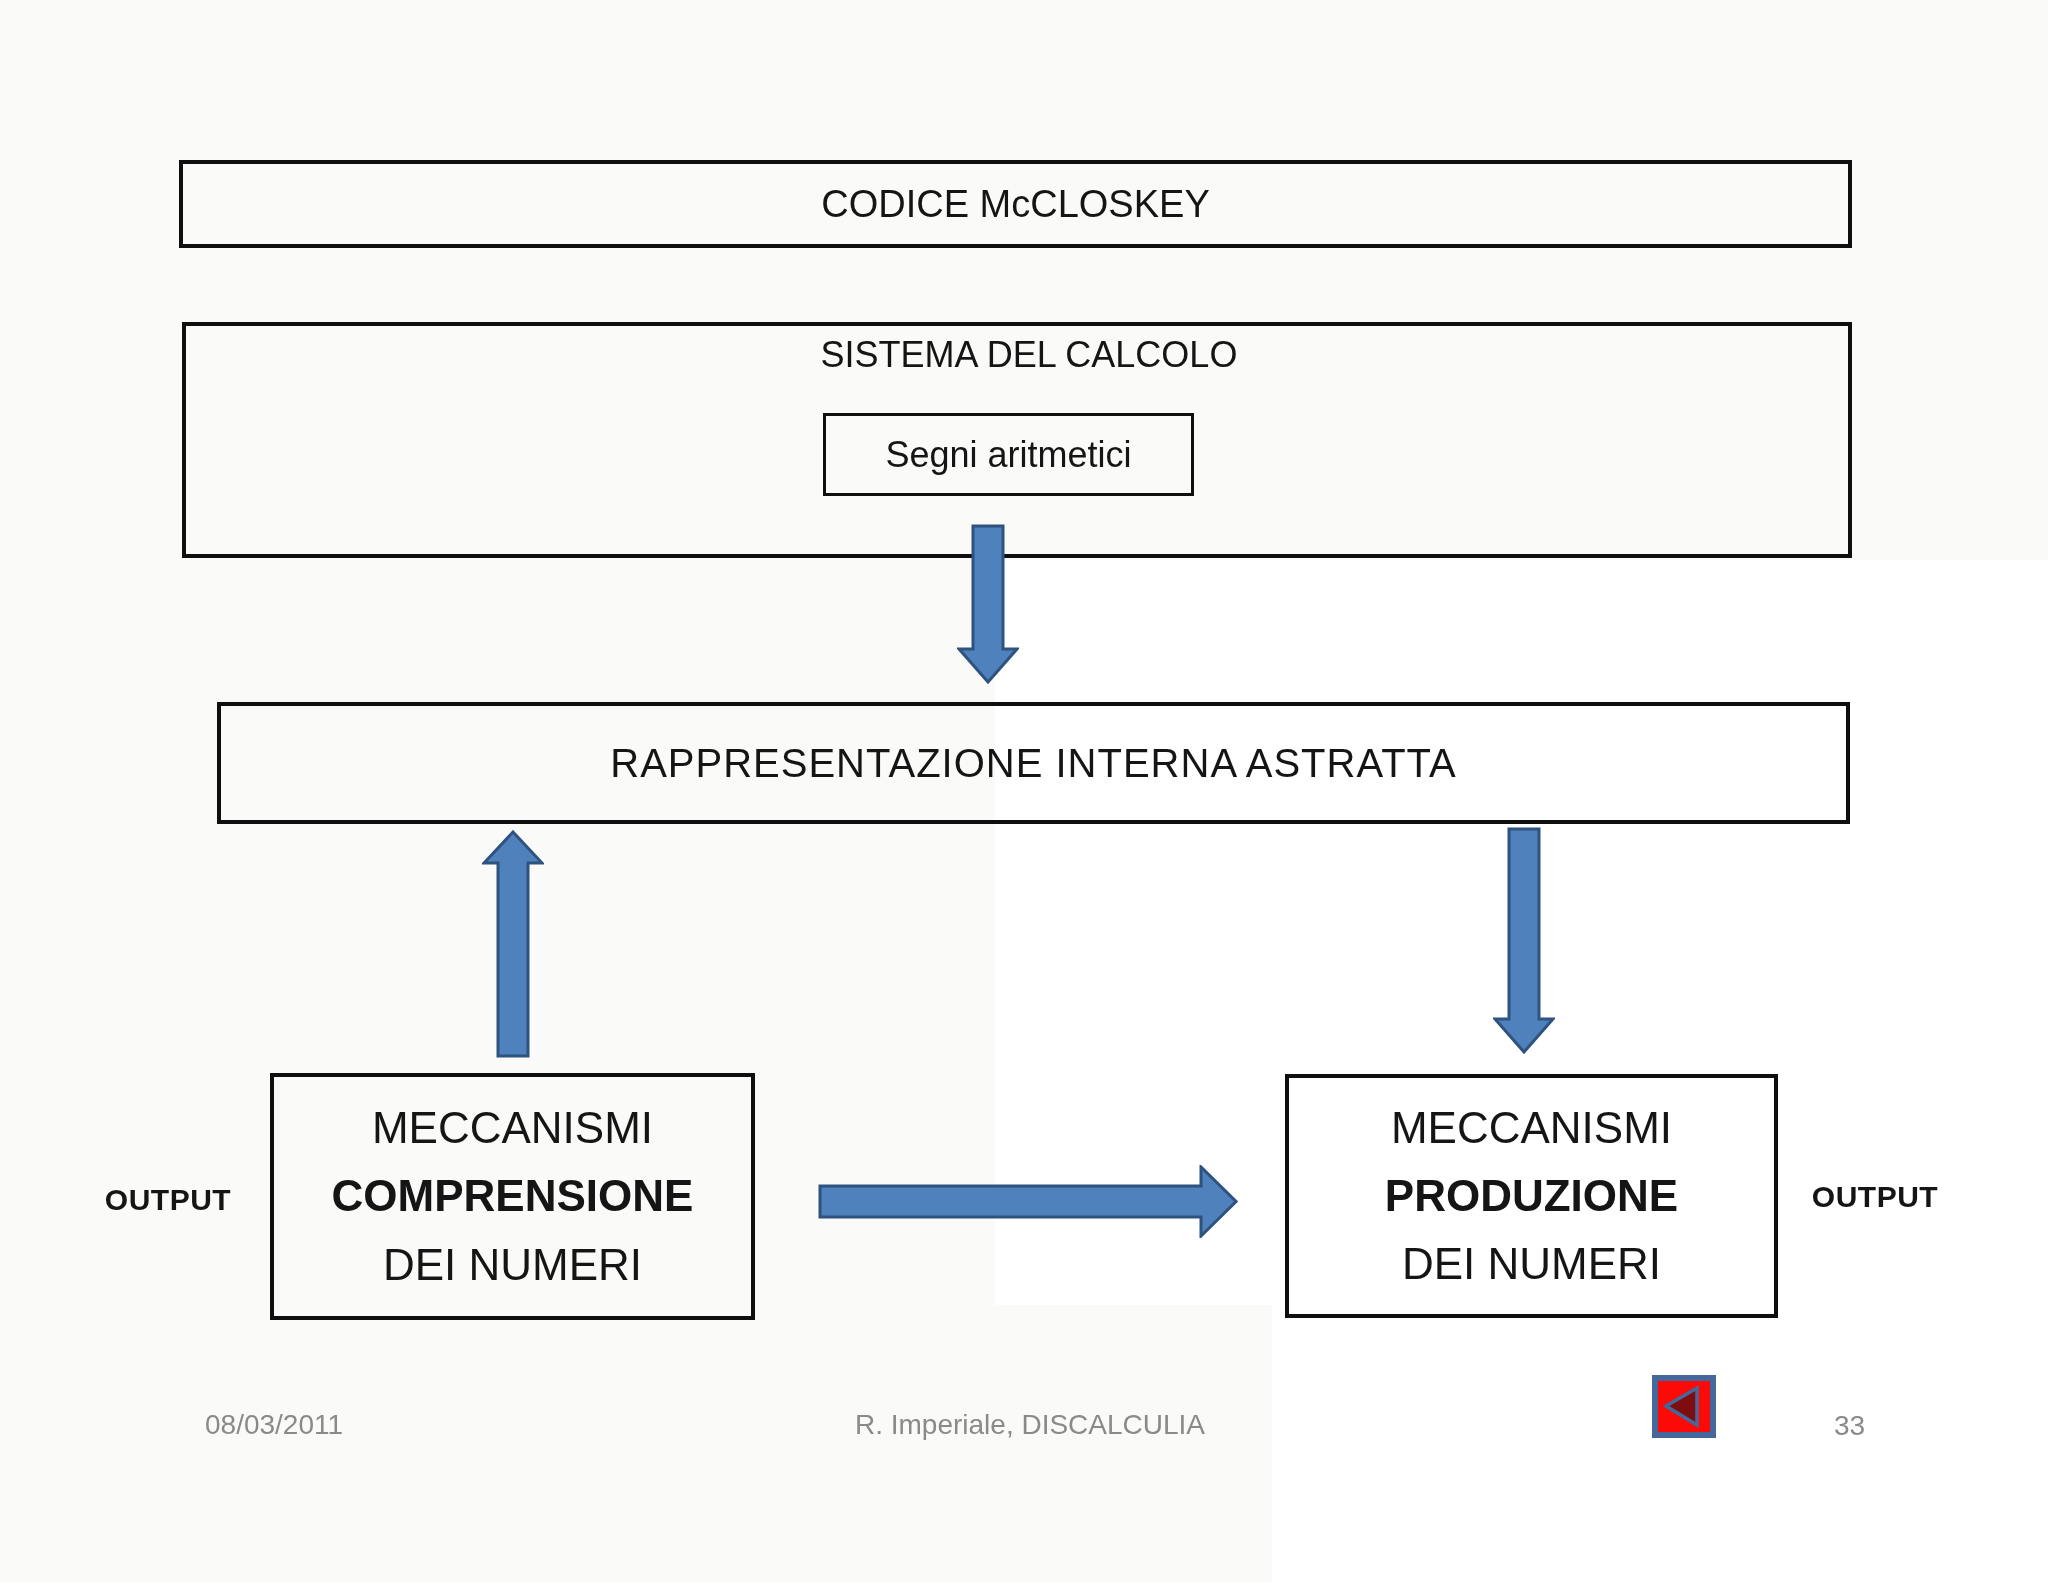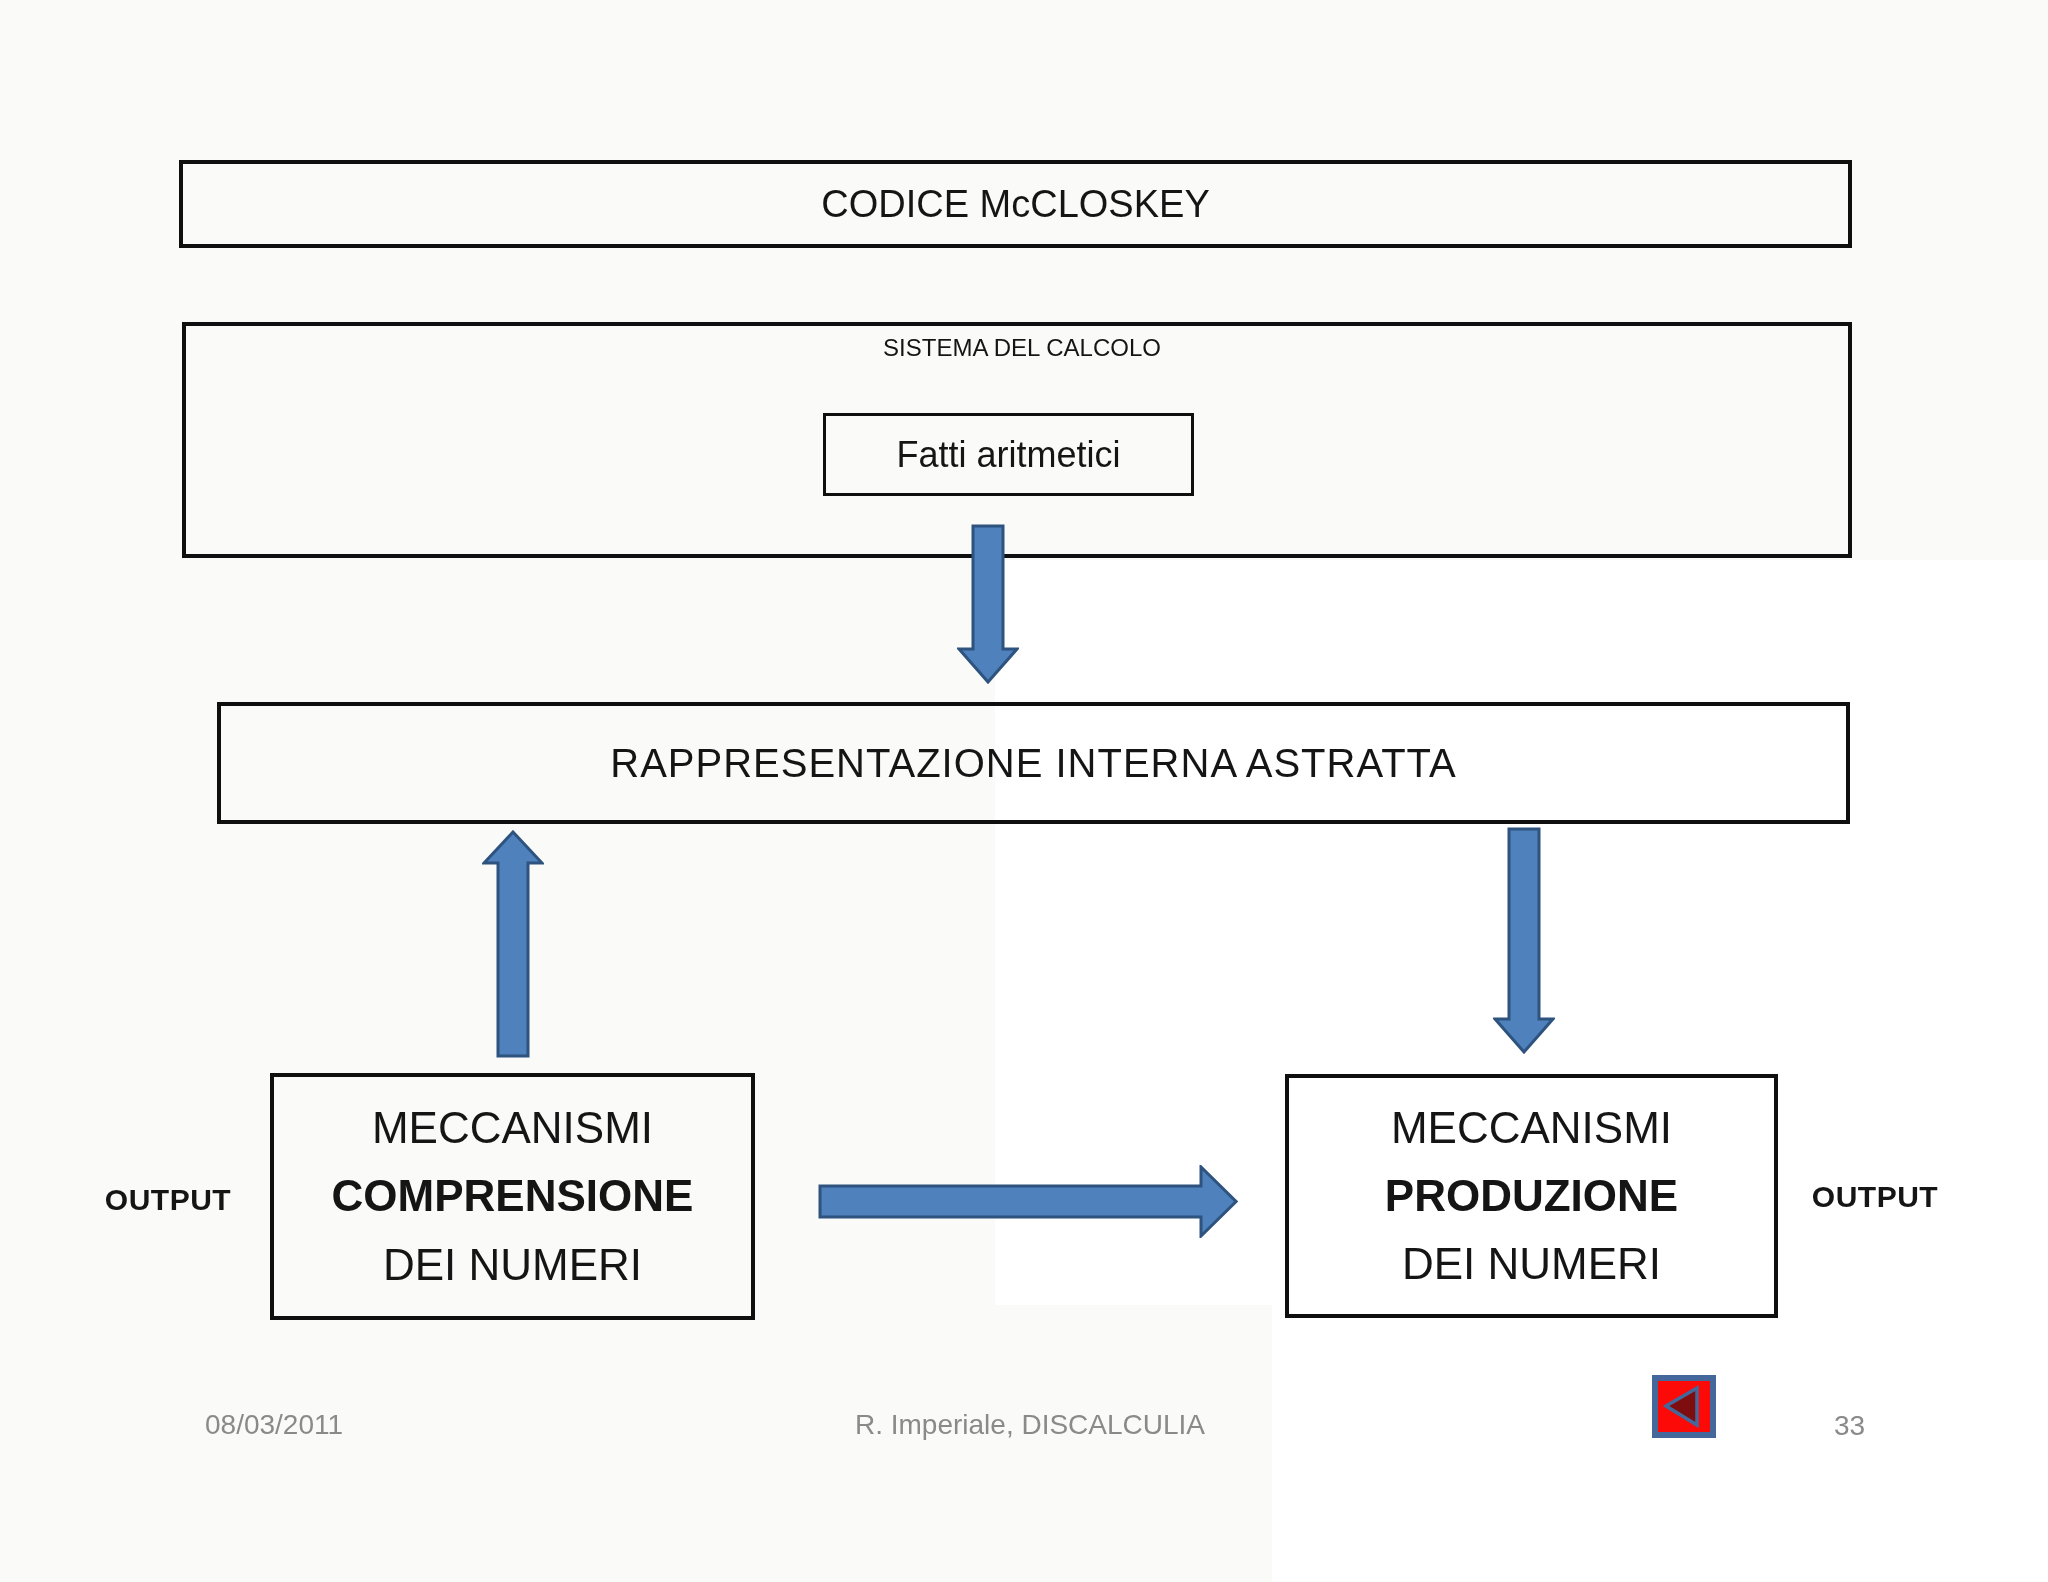--- a/index.html
+++ b/index.html
@@ -26,22 +26,22 @@
     display: flex;
     align-items: center;
     justify-content: center;
     text-align: center;
   }
 
   .top-box { left: 179px; top: 160px; width: 1673px; height: 88px; font-size: 38px; }
 
   .calc-box { left: 182px; top: 322px; width: 1670px; height: 236px; }
   .calc-title {
-    position: absolute; left: 5px; top: 8px; width: 100%;
-    text-align: center; font-size: 24px;
+    position: absolute; left: 12px; top: 8px; width: 100%;
+    text-align: center; font-size: 36px;
   }
   .inner { border-width: 3px; font-size: 36px; line-height: 1.42; }
   .signs-box      { left:  97px; top: 43px; width: 369px; height: 145px; }
   .facts-box      { left: 637px; top: 87px; width: 371px; height:  83px; }
   .procedures-box { left: 1177px; top: 41px; width: 374px; height: 147px; }
 
   .abstract-box { left: 217px; top: 702px; width: 1633px; height: 122px; font-size: 40px; letter-spacing: 1px; }
 
   .mech-box {
     flex-direction: column;
@@ -83,21 +83,21 @@
   <div class="bg-white r1"></div>
   <div class="bg-white r2"></div>
 
   <div class="box top-box">
     <span>CODICE McCLOSKEY</span>
   </div>
 
   <div class="box calc-box">
     <div class="calc-title">SISTEMA DEL CALCOLO</div>
     <div class="box inner facts-box">
-      <span>Fatti aritmetici</span>
+      <span>Segni aritmetici</span>
     </div>
   </div>
 
   <svg class="arrow" style="left:957px; top:524px;" width="62" height="160" viewBox="0 0 62 160">
     <polygon points="16,2 46,2 46,125 60,125 31,158 2,125 16,125" fill="var(--arrow_fill)" stroke="var(--arrow_stroke)" stroke-width="3"></polygon>
   </svg>
 
   <div class="box abstract-box">
     <span>RAPPRESENTAZIONE INTERNA ASTRATTA</span>
   </div>

